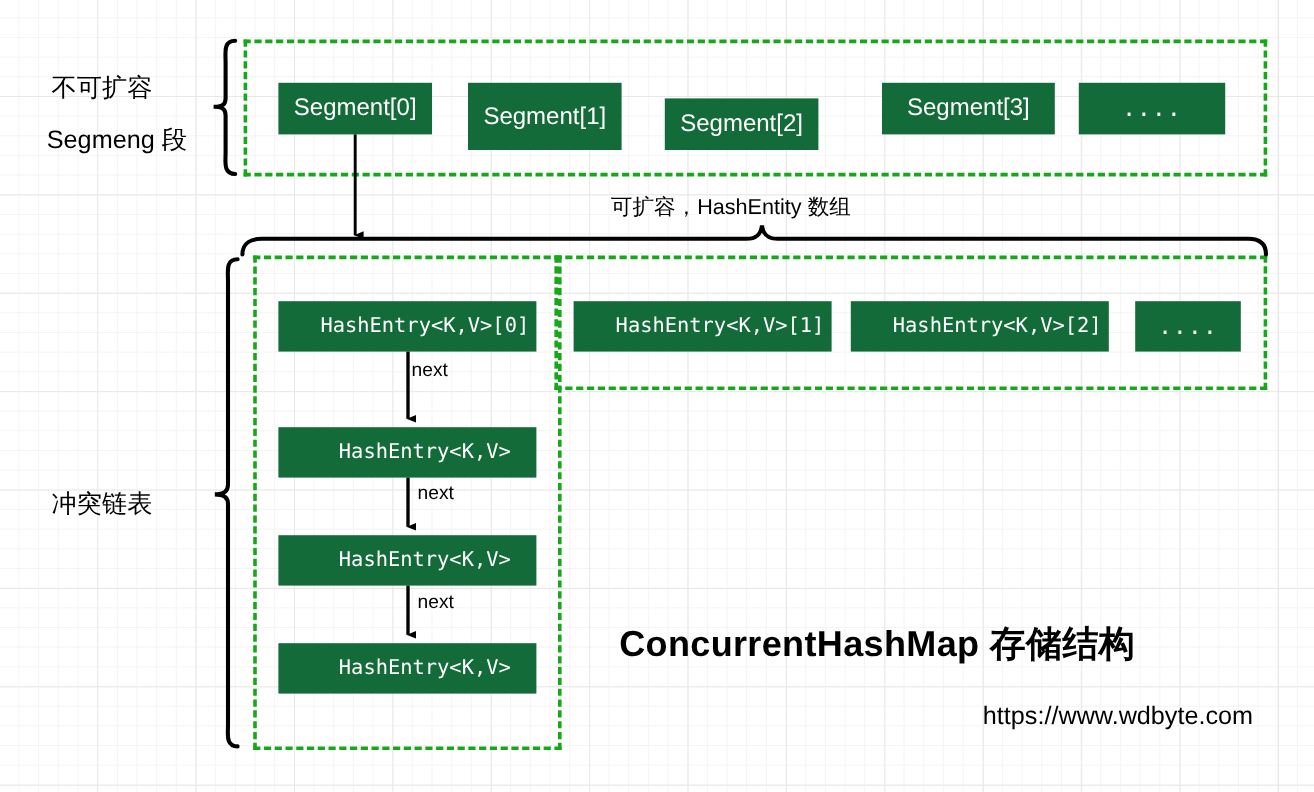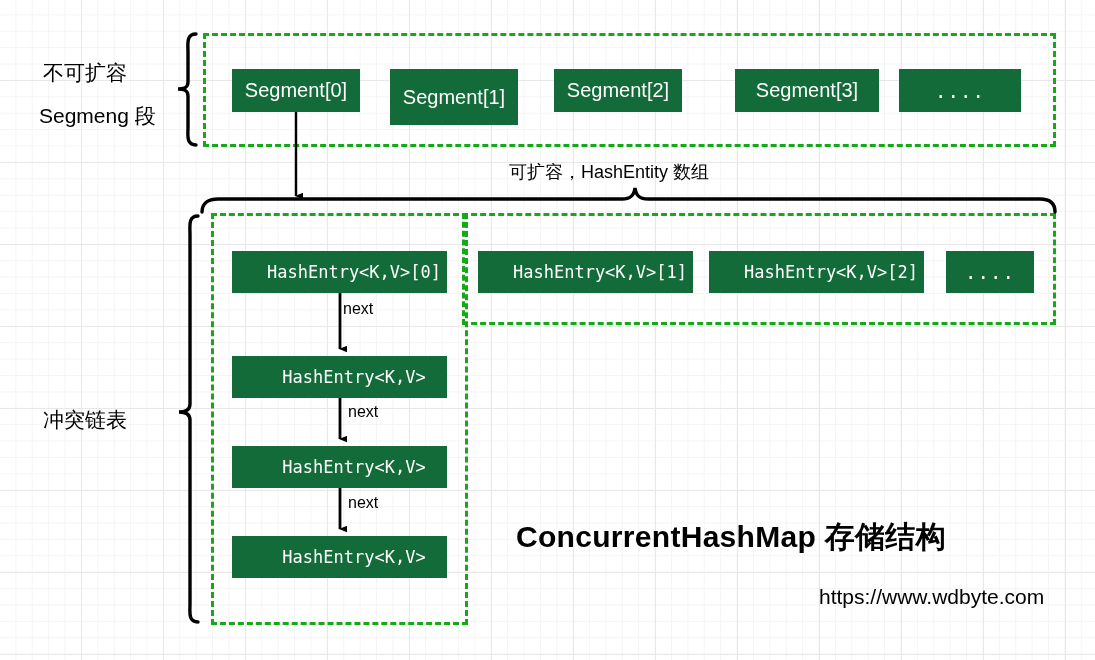--- a/index.html
+++ b/index.html
@@ -96,21 +96,21 @@
 <div id="canvas">
 
   <div class="dashbox" style="left:203px; top:33px; width:853px; height:114px;"></div>
 
   <div class="dashbox" style="left:462px; top:213px; width:594px; height:112px;"></div>
 
   <div class="dashbox" style="left:211px; top:213px; width:257px; height:412px;"></div>
 
   <div class="box seg" style="left:232px; top:69px; width:128px; height:43px;">Segment[0]</div>
   <div class="box seg" style="left:390px; top:69px; width:128px; height:56px;">Segment[1]</div>
-  <div class="box seg" style="left:554px; top:69px; width:128px; height:43px;">Segment[2]</div>
+  <div class="box seg" style="left:554px; top:82px; width:128px; height:43px;">Segment[2]</div>
   <div class="box seg" style="left:735px; top:69px; width:144px; height:43px;">Segment[3]</div>
   <div class="box dots" style="left:899px; top:69px; width:122px; height:43px;">....</div>
 
   <div class="box entry" style="left:232px; top:251px; width:215px; height:42px;">HashEntry&lt;K,V&gt;[0]</div>
   <div class="box entry" style="left:478px; top:251px; width:215px; height:42px;">HashEntry&lt;K,V&gt;[1]</div>
   <div class="box entry" style="left:709px; top:251px; width:215px; height:42px;">HashEntry&lt;K,V&gt;[2]</div>
   <div class="box dots" style="left:946px; top:251px; width:88px; height:42px;">....</div>
 
   <div class="box entry" style="left:232px; top:356px; width:215px; height:42px;">HashEntry&lt;K,V&gt;</div>
   <div class="box entry" style="left:232px; top:446px; width:215px; height:42px;">HashEntry&lt;K,V&gt;</div>

